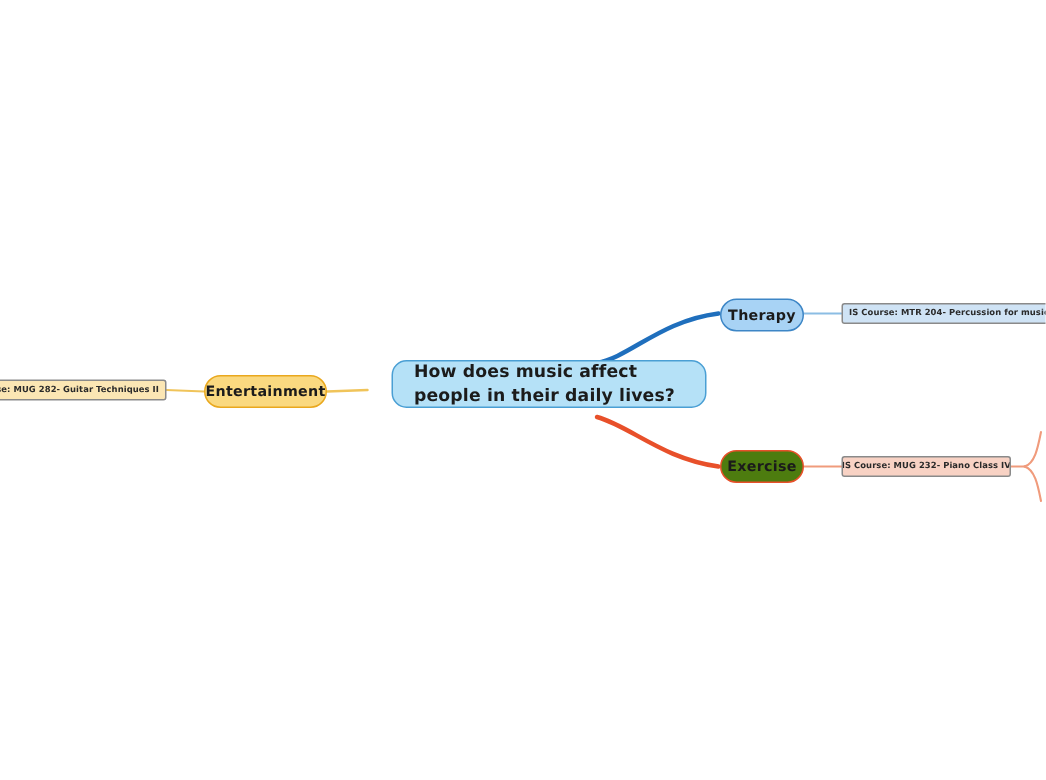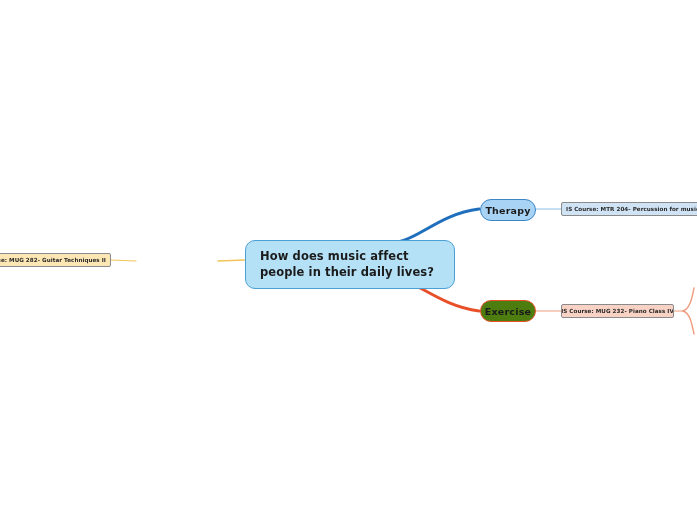--- a/index.html
+++ b/index.html
@@ -34,24 +34,24 @@
     box-sizing: border-box;
     display: flex;
     align-items: center;
     justify-content: center;
     text-align: center;
     white-space: nowrap;
   }
 
   
   .node-root {
-    left: 245px;
+    left: 261px;
     top: 240px;
     width: 210px;
-    height: 49px;
+    height: 32px;
     background: #b5e1f7;
     border: 1px solid #4a9fd4;
     border-radius: 10px;
     font-size: 11.5px;
     font-weight: bold;
     color: #1b1b1b;
     line-height: 1.35;
     white-space: normal;
     padding: 0 14px;
     text-align: left;
@@ -153,16 +153,17 @@
   <div class="node node-root">How does music affect people in their daily lives?</div>
 
   <div class="node node-branch branch-therapy">Therapy</div>
 
   <div class="node node-leaf leaf-therapy">IS Course: MTR 204- Percussion for music therapy</div>
 
   <div class="node node-branch branch-exercise">Exercise</div>
 
   <div class="node node-leaf leaf-exercise">IS Course: MUG 232- Piano Class IV</div>
 
+  <div class="node node-branch branch-entertainment">Entertainment</div>
 
   <div class="node node-leaf leaf-entertainment">IS Course: MUG 282- Guitar Techniques II</div>
 
 </div>
 
 </body></html>

